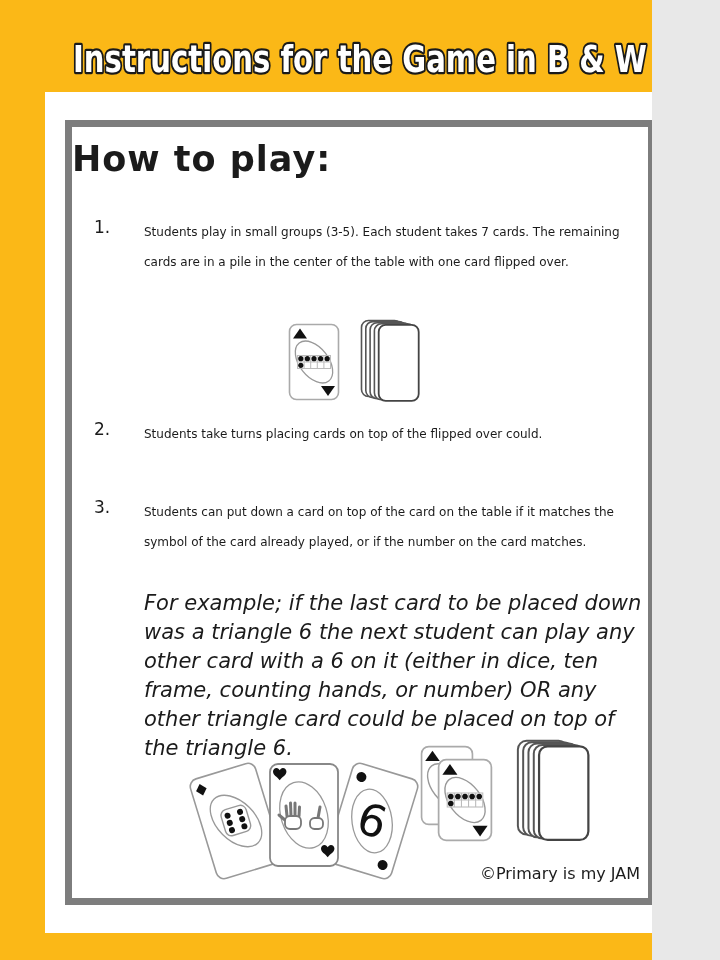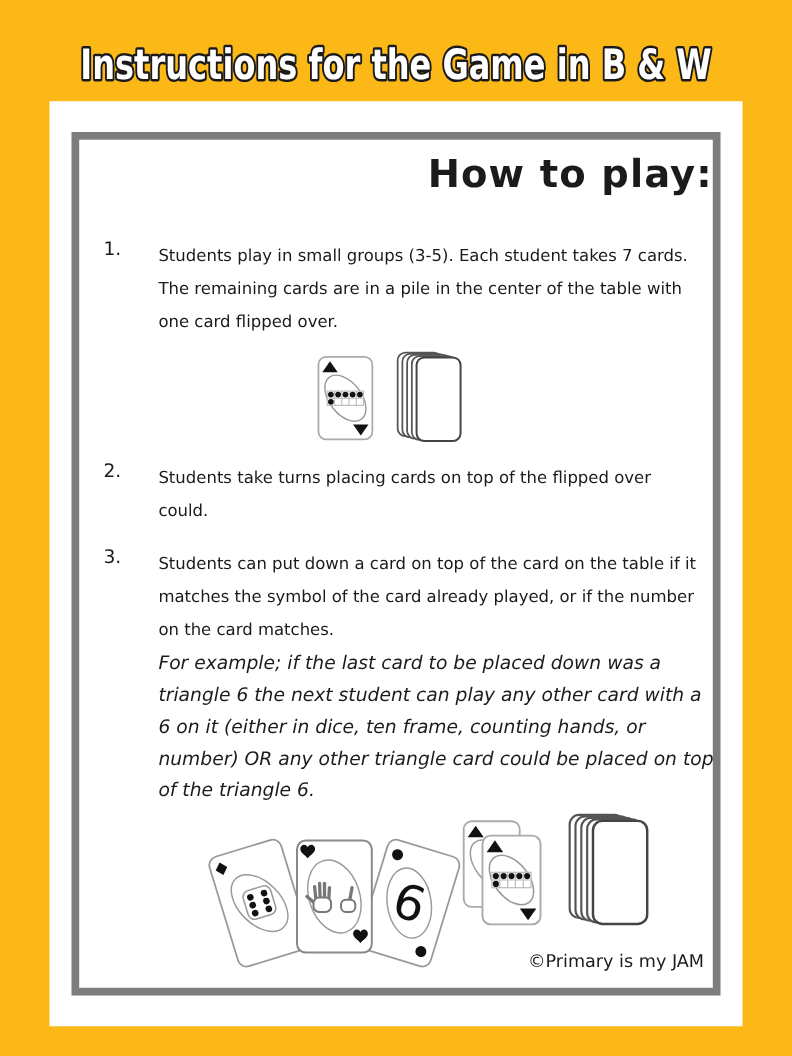--- a/index.html
+++ b/index.html
@@ -1,30 +1,30 @@
 <!DOCTYPE html>
 <html style="--background: #FBB817; --page: #FFFFFF; --box-border: #7D7D7D; --text: #1B1B1B; --card-outline: #999999;"><head>
 <meta charset="utf-8">
 <style>
   :root{
     --background:#FBB817; --page:#FFFFFF; --box-border:#7D7D7D;
     --text:#1B1B1B; --card-outline:#999999;
   }
   html,body{margin:0;padding:0;}
   body{font-family:"DejaVu Sans","Liberation Sans",sans-serif;background:#e8e8e8;}
-  .canvas{position:relative;width:720px;height:960px;background:var(--background);overflow:hidden;}
+  .canvas{position:relative;width:652px;height:960px;background:var(--background);overflow:hidden;}
   .title-svg{position:absolute;left:0;top:26px;}
   .title-svg text{font-family:"DejaVu Sans","Liberation Sans",sans-serif;}
   .page{position:absolute;left:45px;top:92px;width:630px;height:841px;background:var(--page);}
   .box{position:absolute;left:20px;top:28px;width:576px;height:771px;border:7px solid var(--box-border);background:var(--page);}
-  .heading{position:absolute;left:0;top:12px;width:100%;text-align:right;font-size:35px;font-weight:bold;color:var(--text);letter-spacing:1px;}
+  .heading{position:absolute;left:0;top:12px;width:100%;text-align:left;font-size:35px;font-weight:bold;color:var(--text);letter-spacing:1px;}
   .step{position:absolute;left:0;width:100%;}
   .step .num{position:absolute;left:22px;top:0;font-size:17px;color:var(--text);}
-  .step .txt{position:absolute;left:72px;top:0;width:492px;margin:0;font-size:15px;line-height:30px;color:var(--text);}
-  .example{position:absolute;left:72px;top:462px;width:505px;margin:0;font-size:17px;line-height:29px;font-style:italic;color:var(--text);}
+  .step .txt{position:absolute;left:72px;top:0;width:492px;margin:0;font-size:12px;line-height:30px;color:var(--text);}
+  .example{position:absolute;left:72px;top:462px;width:505px;margin:0;font-size:21px;line-height:29px;font-style:italic;color:var(--text);}
   .graphic1{position:absolute;left:216px;top:192px;width:200px;height:90px;}
   .graphic1 .tfcard{position:absolute;left:0;top:4px;}
   .graphic1 .pile{position:absolute;left:72px;top:0;}
   .bottom-graphics{position:absolute;left:0;top:612px;width:100%;height:150px;}
   .fan{position:absolute;left:112px;top:6px;}
   .pair{position:absolute;left:348px;top:6px;width:100px;height:108px;}
   .pair .back{position:absolute;left:0;top:0;}
   .pair .front{position:absolute;left:17px;top:13px;}
   .bigpile{position:absolute;left:444px;top:0;}
   .credit{position:absolute;right:8px;top:737px;font-size:16px;color:var(--text);}

